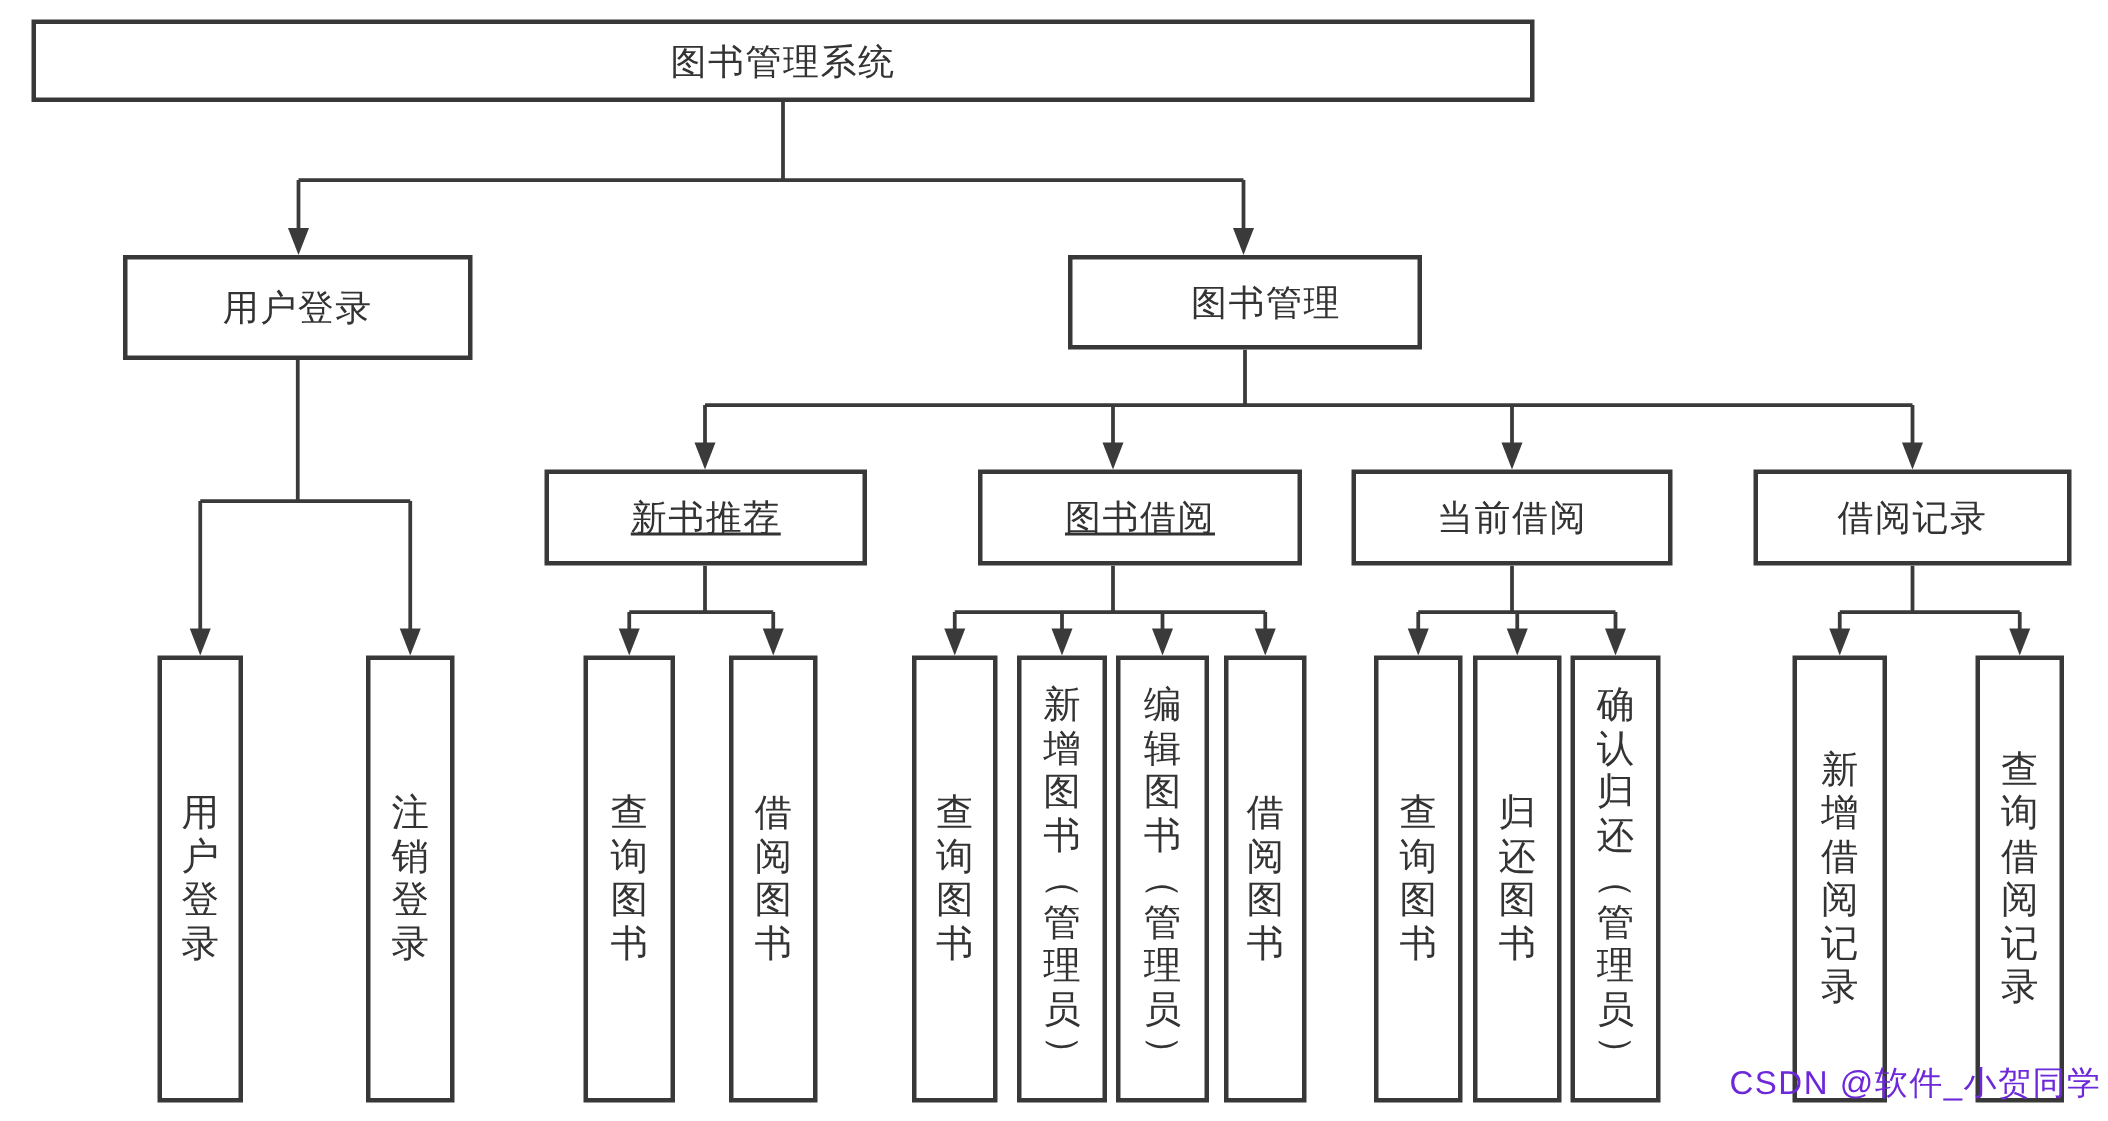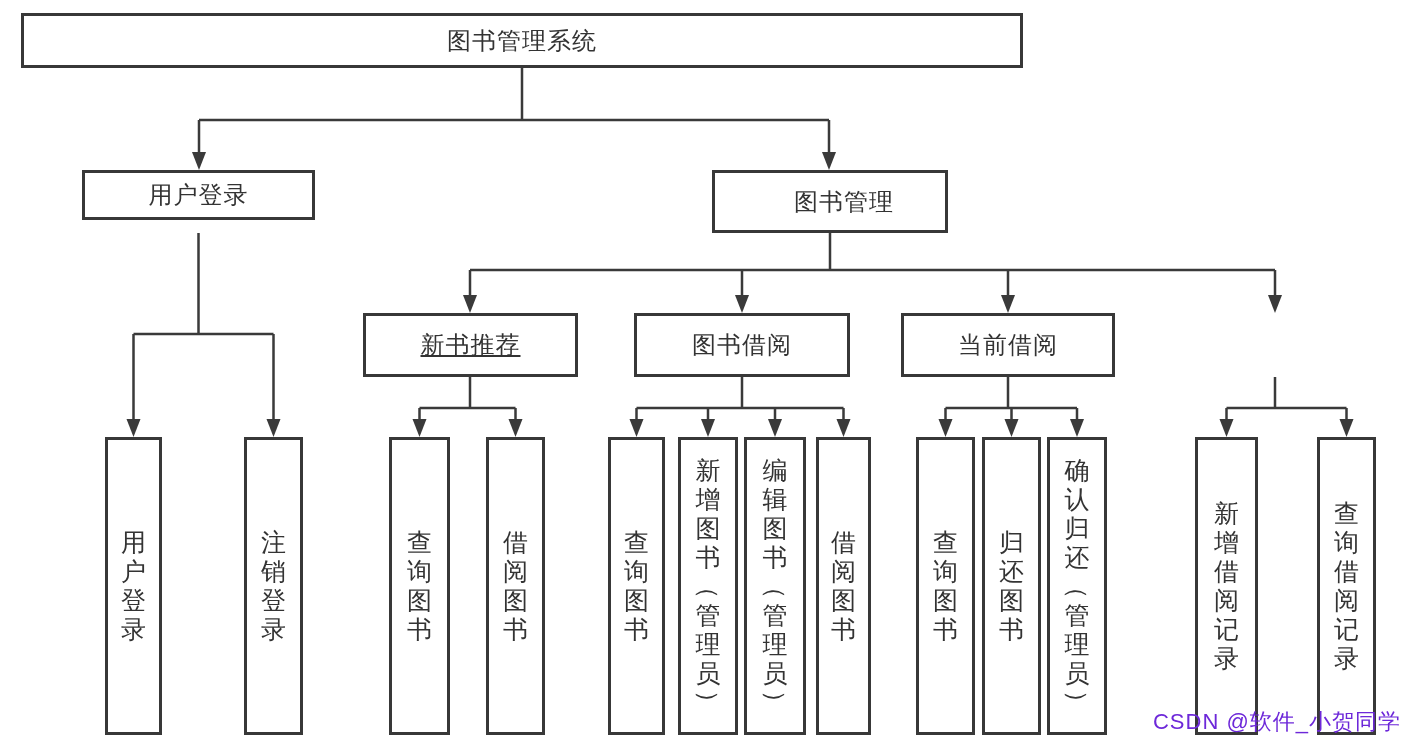--- a/index.html
+++ b/index.html
@@ -105,26 +105,27 @@
       <polygon points="938.5,419 952.5,419 945.5,437"></polygon>
       <polygon points="1004.5,419 1018.5,419 1011.5,437"></polygon>
       <polygon points="1070,419 1084,419 1077,437"></polygon>
       <polygon points="1219.5,419 1233.5,419 1226.5,437"></polygon>
       <polygon points="1339.5,419 1353.5,419 1346.5,437"></polygon>
     </g>
   </svg>
 
   <div class="box h" style="left:21px; top:13px; width:1002px; height:55px;">图书管理系统</div>
 
-  <div class="box h" style="left:82px; top:170px; width:233px; height:50px;">用户登录</div>
+  <div class="box h" style="left:82px; top:170px; width:233px; height:70px;">用户登录</div>
   <div class="box h" style="left:712px; top:170px; width:236px; height:63px;padding-left:28px;">图书管理</div>
 
   <div class="box h" style="left:363px; top:313px; width:215px; height:64px;text-decoration:underline;">新书推荐</div>
-  <div class="box h" style="left:634px; top:313px; width:216px; height:64px;">图书借阅</div>
+  <div class="box h" style="left:652px; top:313px; width:216px; height:64px;text-decoration:underline;">图书借阅</div>
   <div class="box h" style="left:901px; top:313px; width:214px; height:64px;">当前借阅</div>
+  <div class="box h" style="left:1169px; top:313px; width:212px; height:64px;">借阅记录</div>
 
   <div class="box leaf" style="left:105px; width:57px;">
       <span class="vchar">用</span>
       <span class="vchar">户</span>
       <span class="vchar">登</span>
       <span class="vchar">录</span>
     </div>
   <div class="box leaf" style="left:244px; width:59px;">
       <span class="vchar">注</span>
       <span class="vchar">销</span>

